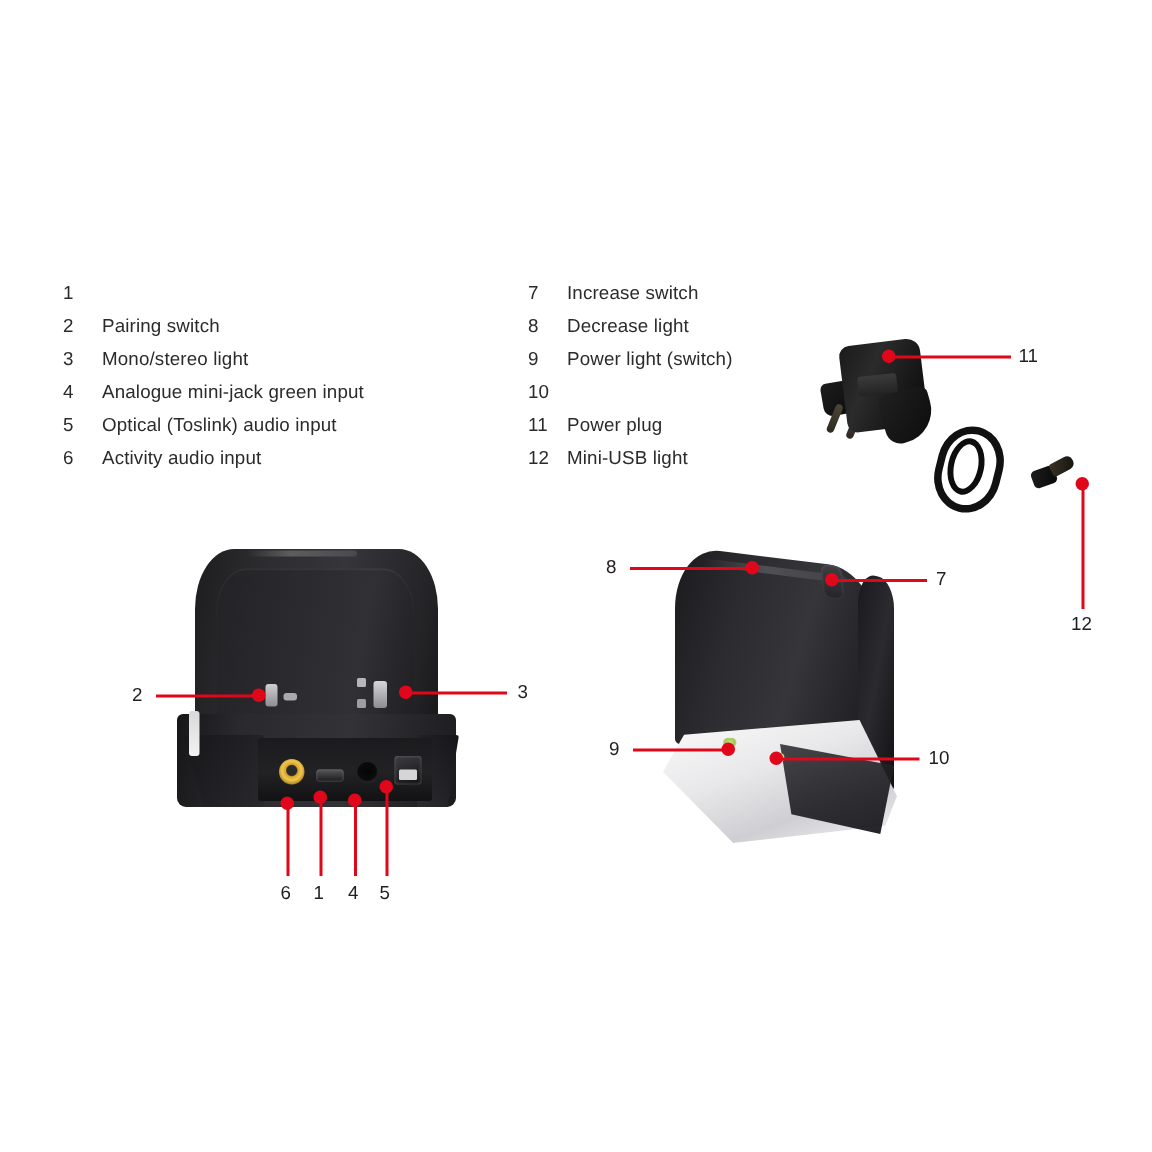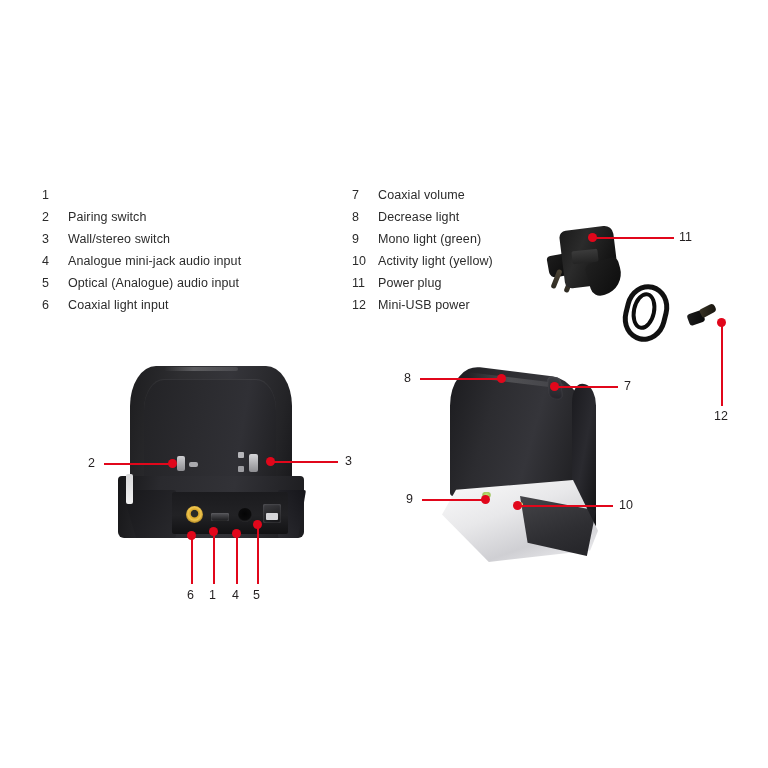--- a/index.html
+++ b/index.html
@@ -446,60 +446,59 @@
   <div class="legend legend-col-left">
     <div class="legend-row">
       <span class="legend-num">1</span>
     </div>
     <div class="legend-row">
       <span class="legend-num">2</span>
       <span class="legend-label">Pairing switch</span>
     </div>
     <div class="legend-row">
       <span class="legend-num">3</span>
-      <span class="legend-label">Wall/stereo switch</span>
+      <span class="legend-label">Mono/stereo light</span>
     </div>
     <div class="legend-row">
       <span class="legend-num">4</span>
-      <span class="legend-label">Analogue mini-jack audio input</span>
+      <span class="legend-label">Analogue mini-jack green input</span>
     </div>
     <div class="legend-row">
       <span class="legend-num">5</span>
-      <span class="legend-label">Optical (Analogue) audio input</span>
+      <span class="legend-label">Optical (Toslink) audio input</span>
     </div>
     <div class="legend-row">
       <span class="legend-num">6</span>
-      <span class="legend-label">Coaxial light input</span>
+      <span class="legend-label">Activity audio input</span>
     </div>
   </div>
 
   <div class="legend legend-col-right">
     <div class="legend-row">
       <span class="legend-num">7</span>
-      <span class="legend-label">Coaxial volume</span>
+      <span class="legend-label">Increase switch</span>
     </div>
     <div class="legend-row">
       <span class="legend-num">8</span>
       <span class="legend-label">Decrease light</span>
     </div>
     <div class="legend-row">
       <span class="legend-num">9</span>
-      <span class="legend-label">Mono light (green)</span>
+      <span class="legend-label">Power light (switch)</span>
     </div>
     <div class="legend-row">
       <span class="legend-num wide">10</span>
-      <span class="legend-label">Activity light (yellow)</span>
     </div>
     <div class="legend-row">
       <span class="legend-num wide">11</span>
       <span class="legend-label">Power plug</span>
     </div>
     <div class="legend-row">
       <span class="legend-num wide">12</span>
-      <span class="legend-label">Mini-USB power</span>
+      <span class="legend-label">Mini-USB light</span>
     </div>
   </div>
 
   <div id="rear-view">
     <div id="rear-body"></div>
     <div id="rear-inner"></div>
     <div id="rear-tophl"></div>
     <div id="rear-base"></div>
     <div id="rear-wing-l"></div>
     <div id="rear-wing-r"></div>

